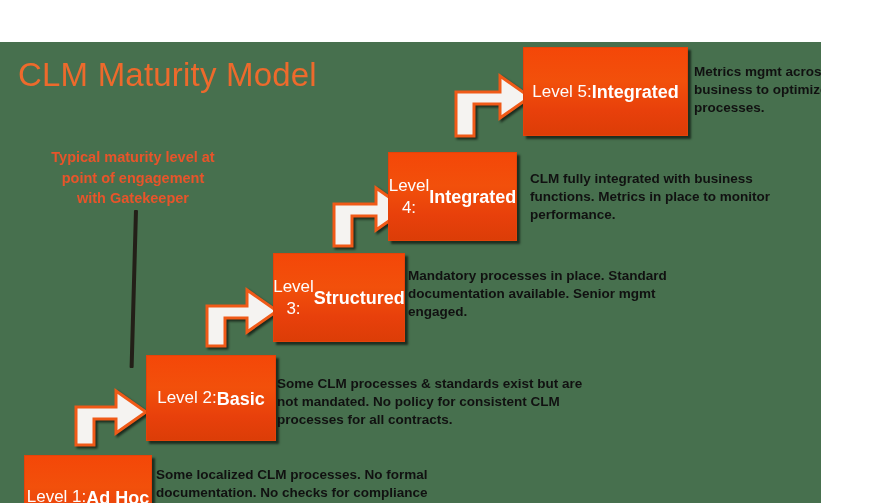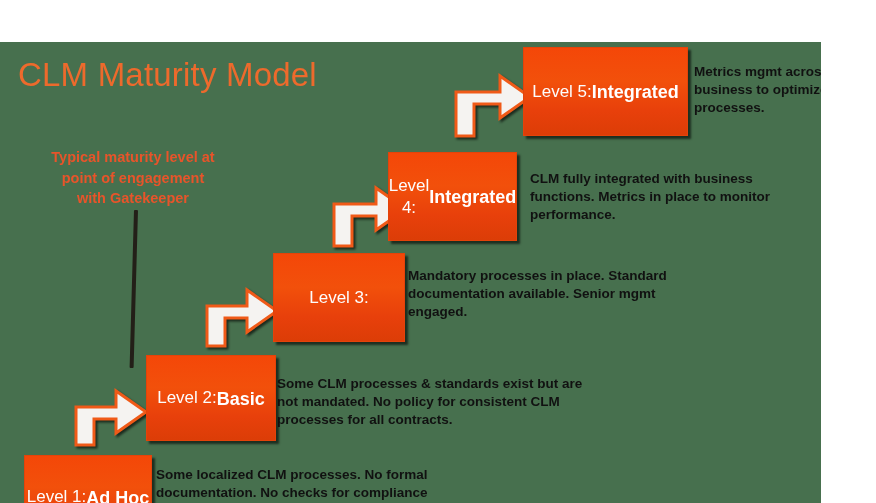--- a/index.html
+++ b/index.html
@@ -141,20 +141,21 @@
     <div class="name">Ad Hoc</div>
   </div>
 
   <div class="level-box" style="left:146px; top:313px; width:128px; height:84px;">
     <div class="lvl">Level 2:</div>
     <div class="name">Basic</div>
   </div>
 
   <div class="level-box" style="left:273px; top:211px; width:130px; height:87px;">
     <div class="lvl">Level 3:</div>
+    <div class="name">Structured</div>
   </div>
 
   <div class="level-box" style="left:388px; top:110px; width:127px; height:87px;">
     <div class="lvl">Level 4:</div>
     <div class="name">Integrated</div>
   </div>
 
   <div class="level-box" style="left:523px; top:5px; width:163px; height:87px;">
     <div class="lvl">Level 5:</div>
     <div class="name">Integrated</div>

